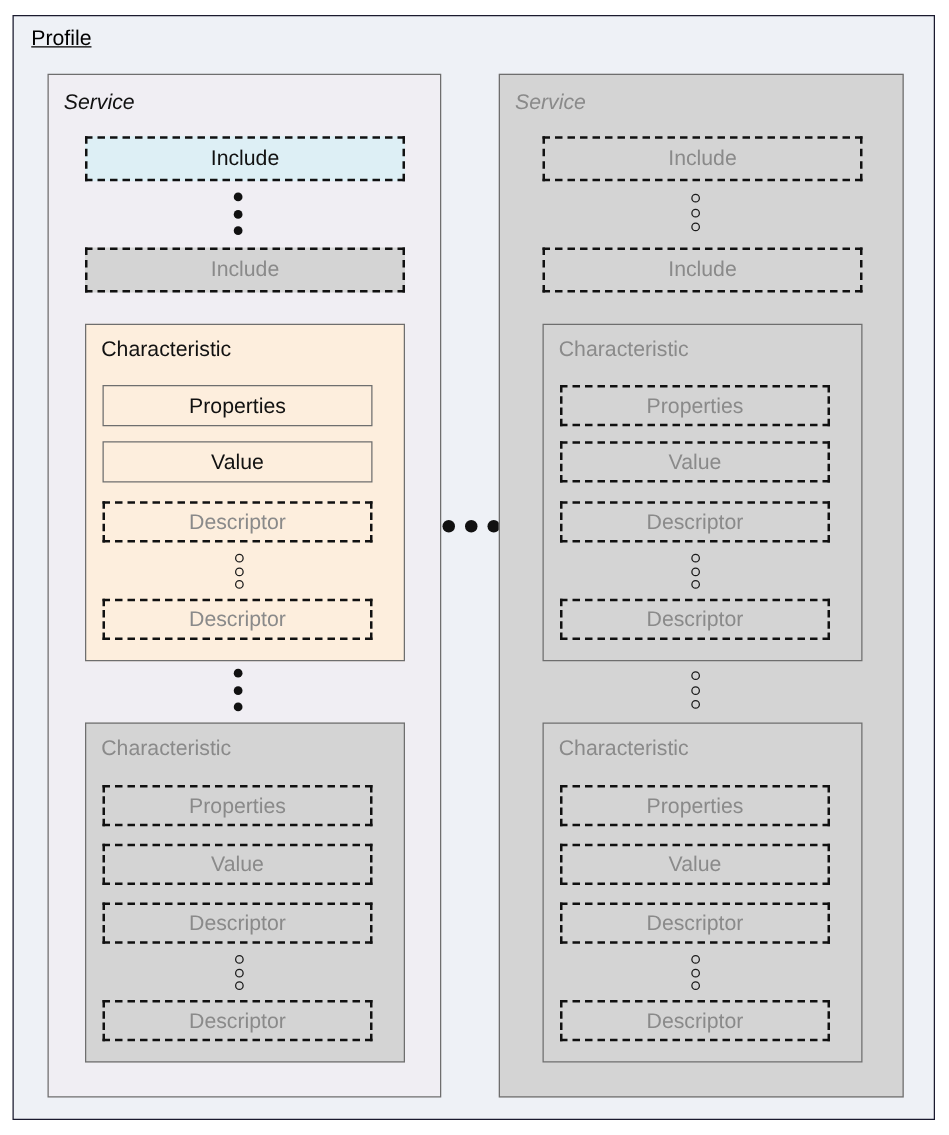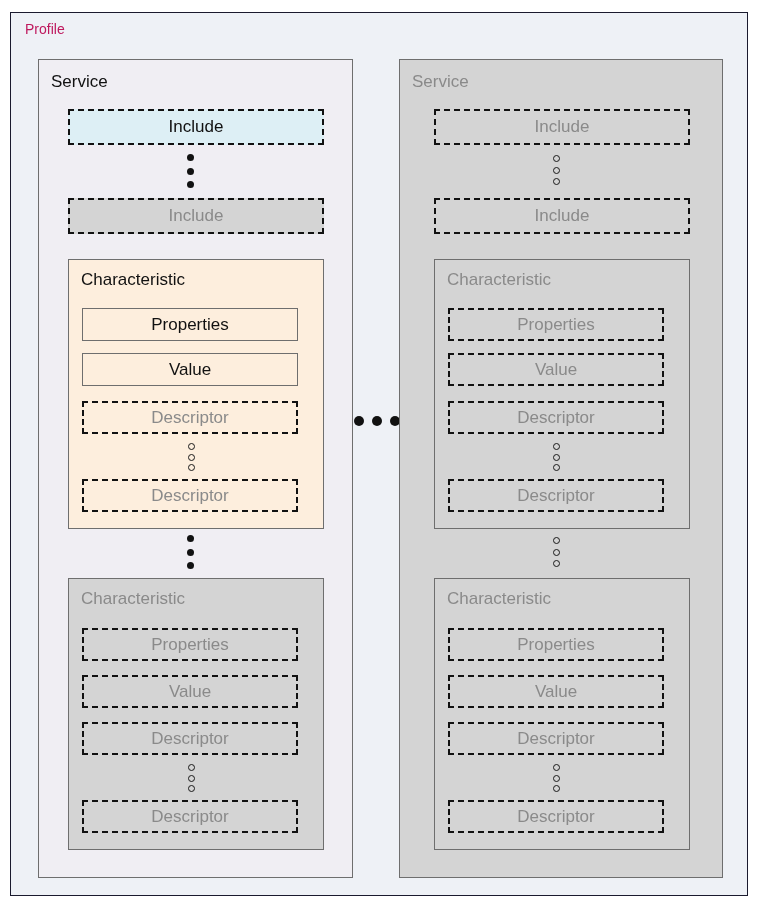--- a/index.html
+++ b/index.html
@@ -28,23 +28,24 @@
     width: 738px;
     height: 884px;
     background: #eef1f6;
     border: 1.5px solid #1a1a2e;
     box-sizing: border-box;
   }
   .profile-label {
     position: absolute;
     left: 14px;
     top: 8px;
-    font-size: 14px;
-    color: #be185d;
+    font-size: 17px;
+    color: #000000;
     white-space: nowrap;
+    text-decoration: underline;
   }
 
   
   .service-box {
     position: absolute;
     box-sizing: border-box;
     border: 1.5px solid #6e6e6e;
   }
   .service-box.active {
     left: 38px;
@@ -59,20 +60,21 @@
     width: 324px;
     height: 819px;
     background: #d4d4d4;
   }
   .service-label {
     position: absolute;
     left: 12px;
     top: 12px;
     font-size: 17px;
     white-space: nowrap;
+    font-style: italic;
   }
   .service-label.active { color: #111111; }
   .service-label.dim    { color: #8a8a8a; }
 
   
   .row-box {
     position: absolute;
     box-sizing: border-box;
     display: flex;
     align-items: center;

